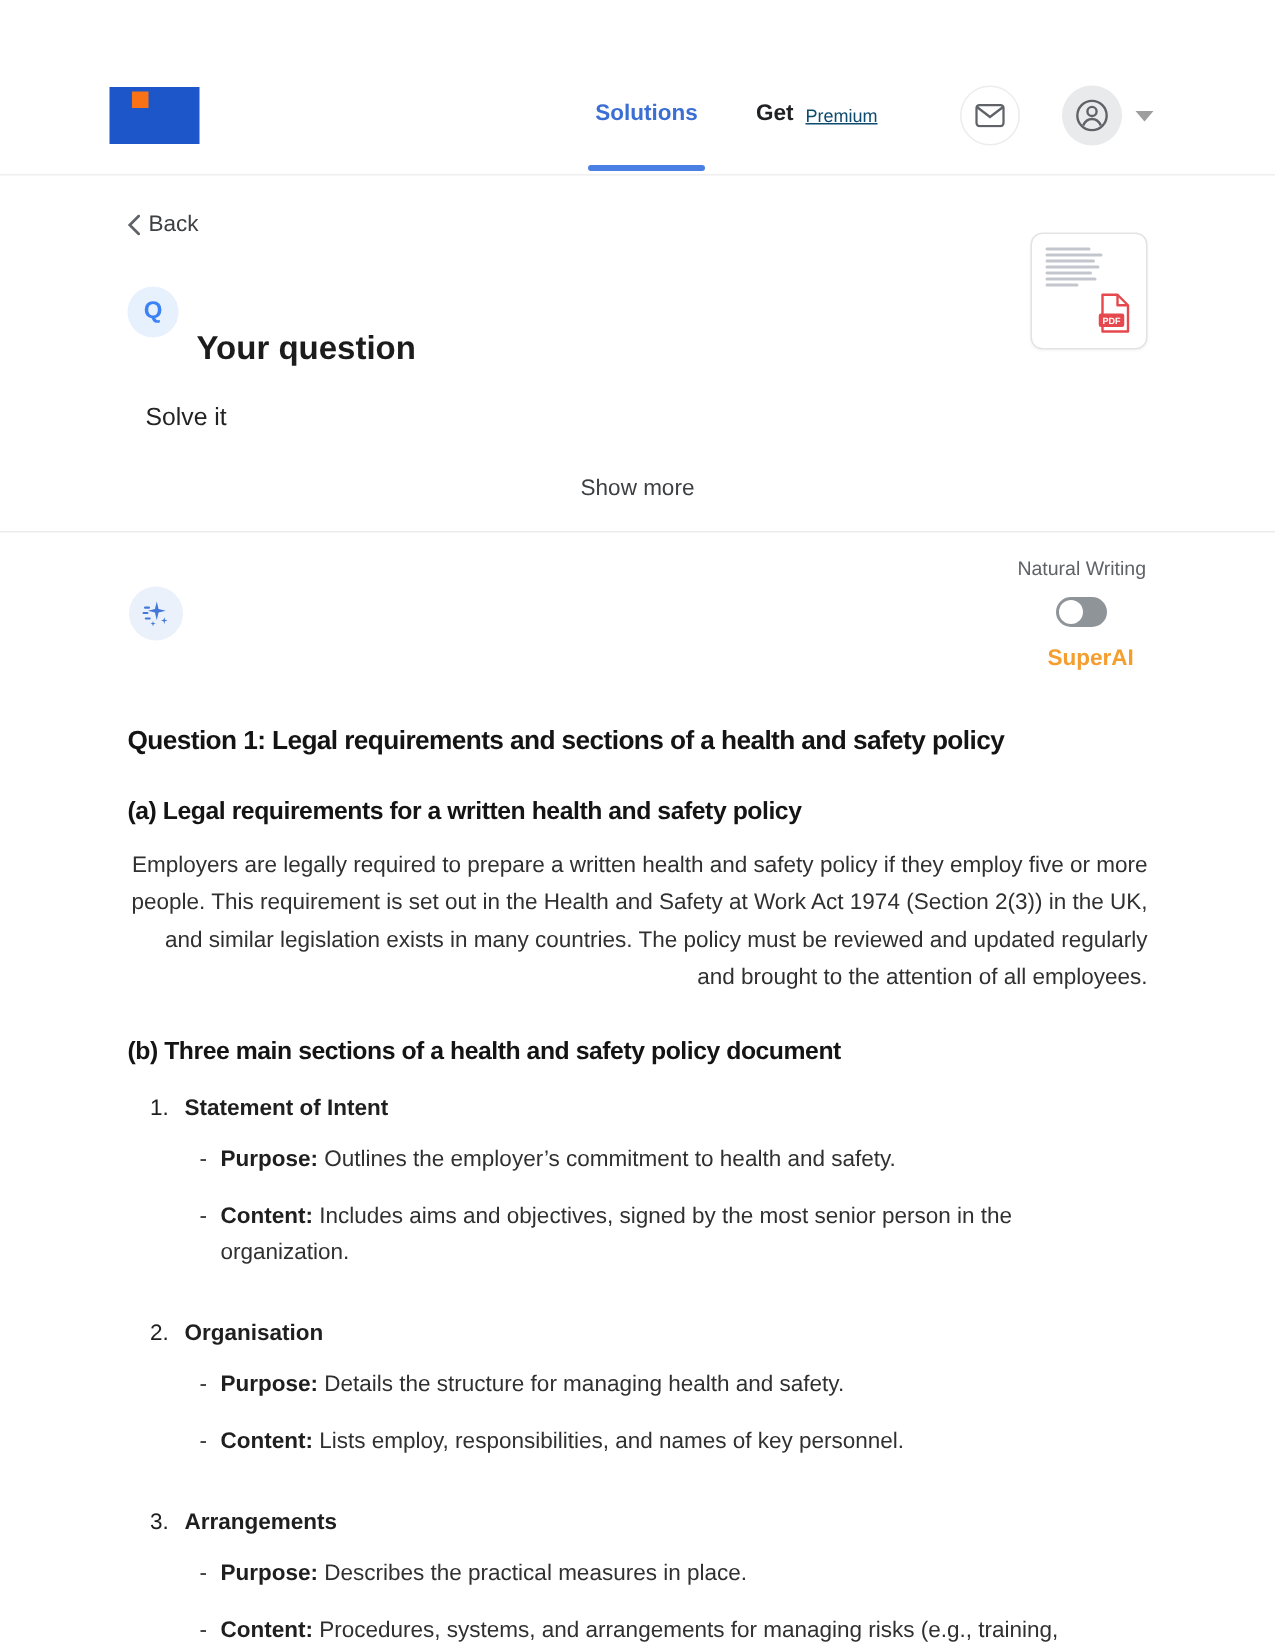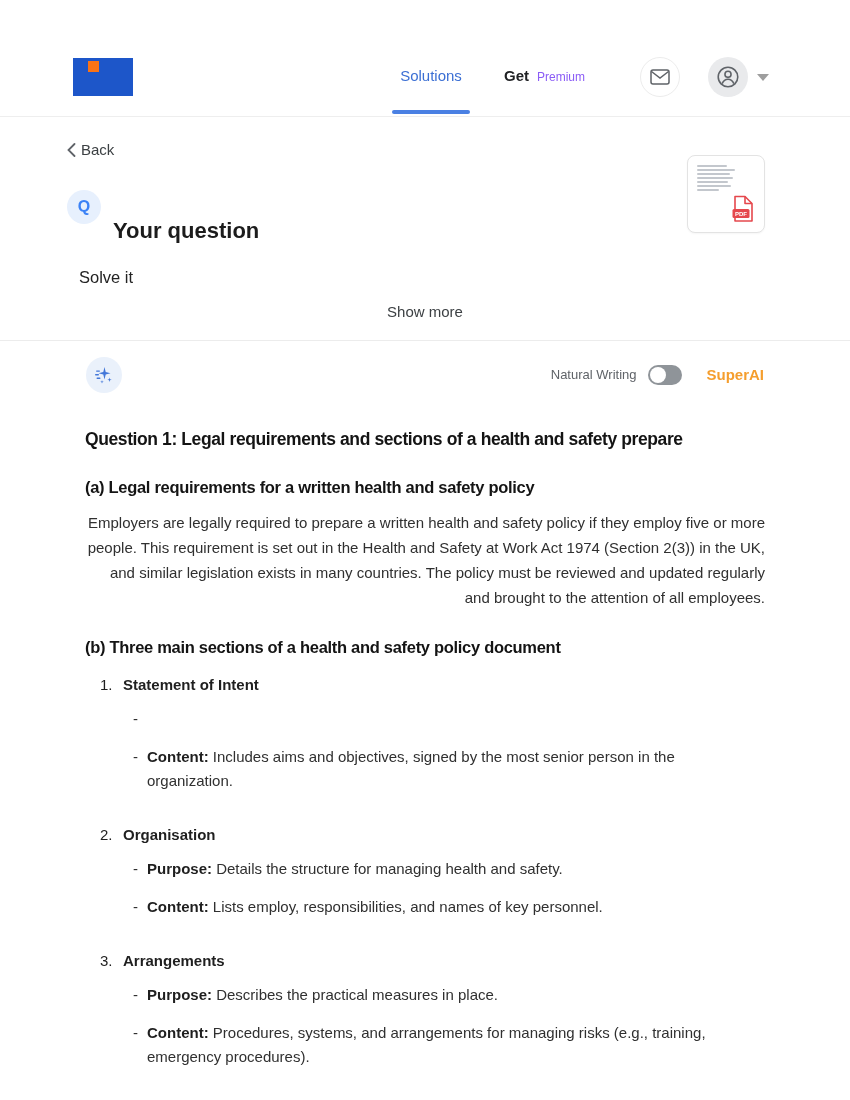--- a/index.html
+++ b/index.html
@@ -4,55 +4,55 @@
 <style>
   * { box-sizing: border-box; margin: 0; padding: 0; }
   html,body { width: 850px; height: 1100px; background: #fff; overflow: hidden;
     font-family: "Liberation Sans", sans-serif; color: #2b2b2b; }
 
   
   .header { position: relative; height: 117px; background: #fff; border-bottom: 1px solid #eeeeee; }
   .logo { position: absolute; left: 73px; top: 58px; width: 60px; height: 38px; background: #1d56c9; }
   .logo-dot { position: absolute; left: 15px; top: 3px; width: 11px; height: 11px; background: #f97316; }
   .nav-solutions { position: absolute; left: 377px; top: 67px; width: 108px; text-align: center;
-    font-size: 15px; font-weight: 400; color: #3b6fd4; cursor: pointer; }
+    font-size: 15px; font-weight: 700; color: #3b6fd4; cursor: pointer; }
   .tab-underline { position: absolute; left: 392px; top: 110px; width: 78px; height: 4px;
     border-radius: 2px; background: #4a80e3; }
   .nav-get { position: absolute; left: 504px; top: 67px; font-size: 15px; font-weight: 700; color: #202124; cursor: pointer; }
-  .nav-premium { position: absolute; left: 537px; top: 70px; font-size: 12px; color: #8b5cf6; }
+  .nav-premium { position: absolute; left: 537px; top: 70px; font-size: 12px; color: #0c4a6e; text-decoration: underline; }
   .icon-btn { position: absolute; top: 57px; width: 40px; height: 40px; border-radius: 50%;
     display: flex; align-items: center; justify-content: center; cursor: pointer; }
   .mail-btn { left: 640px; background: #fff; border: 1px solid #ececec; }
   .avatar-btn { left: 708px; background: #e9eaec; }
   .caret-down { position: absolute; left: 757px; top: 74px; width: 0; height: 0;
     border-left: 6px solid transparent; border-right: 6px solid transparent; border-top: 7px solid #9e9e9e; cursor: pointer; }
 
   
-  .qcard { position: relative; padding: 0 67px; }
+  .qcard { position: relative; padding: 0 85px; }
   .back-link { display: inline-flex; align-items: center; gap: 5px; margin-top: 24px;
     font-size: 15px; color: #3c4043; cursor: pointer; }
   .thumb { position: absolute; right: 85px; top: 38px; width: 78px; height: 78px;
     border: 1px solid #e3e3e3; border-radius: 8px; background: #fff; box-shadow: 0 1px 2px rgba(0,0,0,.04); cursor: pointer; }
   .thumb-lines { position: absolute; left: 9px; top: 9px; }
   .thumb-lines div { height: 2px; background: #c3c7cd; margin-bottom: 2px; border-radius: 1px; }
   .pdf-badge { position: absolute; right: 9px; bottom: 9px; }
   .q-row { display: flex; align-items: center; gap: 12px; margin-top: 10px; }
   .q-badge { width: 34px; height: 34px; border-radius: 50%; background: #e7f0fd; color: #3b82f6;
     font-weight: 700; font-size: 16px; display: flex; align-items: center; justify-content: center; }
   .q-title { font-size: 22px; font-weight: 700; color: #1c1c1c; margin-top: 47px; }
   .q-body { margin-top: 24px; font-size: 16.5px; color: #232323; margin-left: 12px; }
-  .show-more { margin-top: 16px; text-align: center; font-size: 15px; color: #3c4043; }
+  .show-more { margin-top: 29px; text-align: center; font-size: 15px; color: #3c4043; }
   .show-more span { cursor: pointer; }
   .divider-full { margin-top: 20px; height: 1px; background: #ececec; }
 
   
   .toolbar { display: flex; align-items: center; justify-content: space-between; padding: 0 86px; margin-top: 16px; }
   .ai-circle { width: 36px; height: 36px; border-radius: 50%; background: #eaf1fb;
     display: flex; align-items: center; justify-content: center; }
-  .toolbar-right { display: flex; align-items: center; gap: 12px; }
+  .toolbar-right { display: flex; align-items: center; gap: 12px; flex-direction: column; }
   .nw-label { font-size: 13px; color: #5f6368; }
   .toggle { width: 34px; height: 20px; border-radius: 10px; background: #8f9499; position: relative; cursor: pointer; }
   .toggle .knob { position: absolute; left: 2px; top: 2px; width: 16px; height: 16px; border-radius: 50%; background: #fff; }
   .superai { margin-left: 12px; font-size: 15px; font-weight: 700; color: #f59e2e; cursor: pointer; }
 
   
   .content { padding: 0 85px; }
   .h1 { margin-top: 36px; font-size: 17.5px; font-weight: 700; letter-spacing: -0.4px;
     color: #141414; white-space: nowrap; }
   .h2 { margin-top: 28px; font-size: 16.5px; font-weight: 700; letter-spacing: -0.3px;
@@ -157,37 +157,38 @@
     <span class="nw-label">Natural Writing</span>
     <div class="toggle">
       <div class="knob"></div>
     </div>
     <span class="superai">SuperAI</span>
   </div>
 </div>
 
 <div class="content">
 
-  <div class="h1">Question 1: Legal requirements and sections of a health and safety prepare</div>
+  <div class="h1">Question 1: Legal requirements and sections of a health and safety policy</div>
 
   <div class="h2">(a) Legal requirements for a written health and safety policy</div>
   <p class="para">Employers are legally required to prepare a written health and safety policy if they employ five or more people. This requirement is set out in the Health and Safety at Work Act 1974 (Section 2(3)) in the UK, and similar legislation exists in many countries. The policy must be reviewed and updated regularly and brought to the attention of all employees.</p>
 
   <div class="h2">(b) Three main sections of a health and safety policy document</div>
 
   <div class="numlist">
 
     <div class="num-item">
       <div class="num-head">
         <span class="num">1.</span>
         <span>Statement of Intent</span>
       </div>
       <div class="bullets">
         <div class="bullet">
           <span class="dash">-</span>
+          <p class="btext"><b>Purpose:</b> <span>Outlines the employer’s commitment to health and safety.</span></p>
         </div>
         <div class="bullet">
           <span class="dash">-</span>
           <p class="btext"><b>Content:</b> <span>Includes aims and objectives, signed by the most senior person in the organization.</span></p>
         </div>
       </div>
     </div>
 
     <div class="num-item">
       <div class="num-head">

